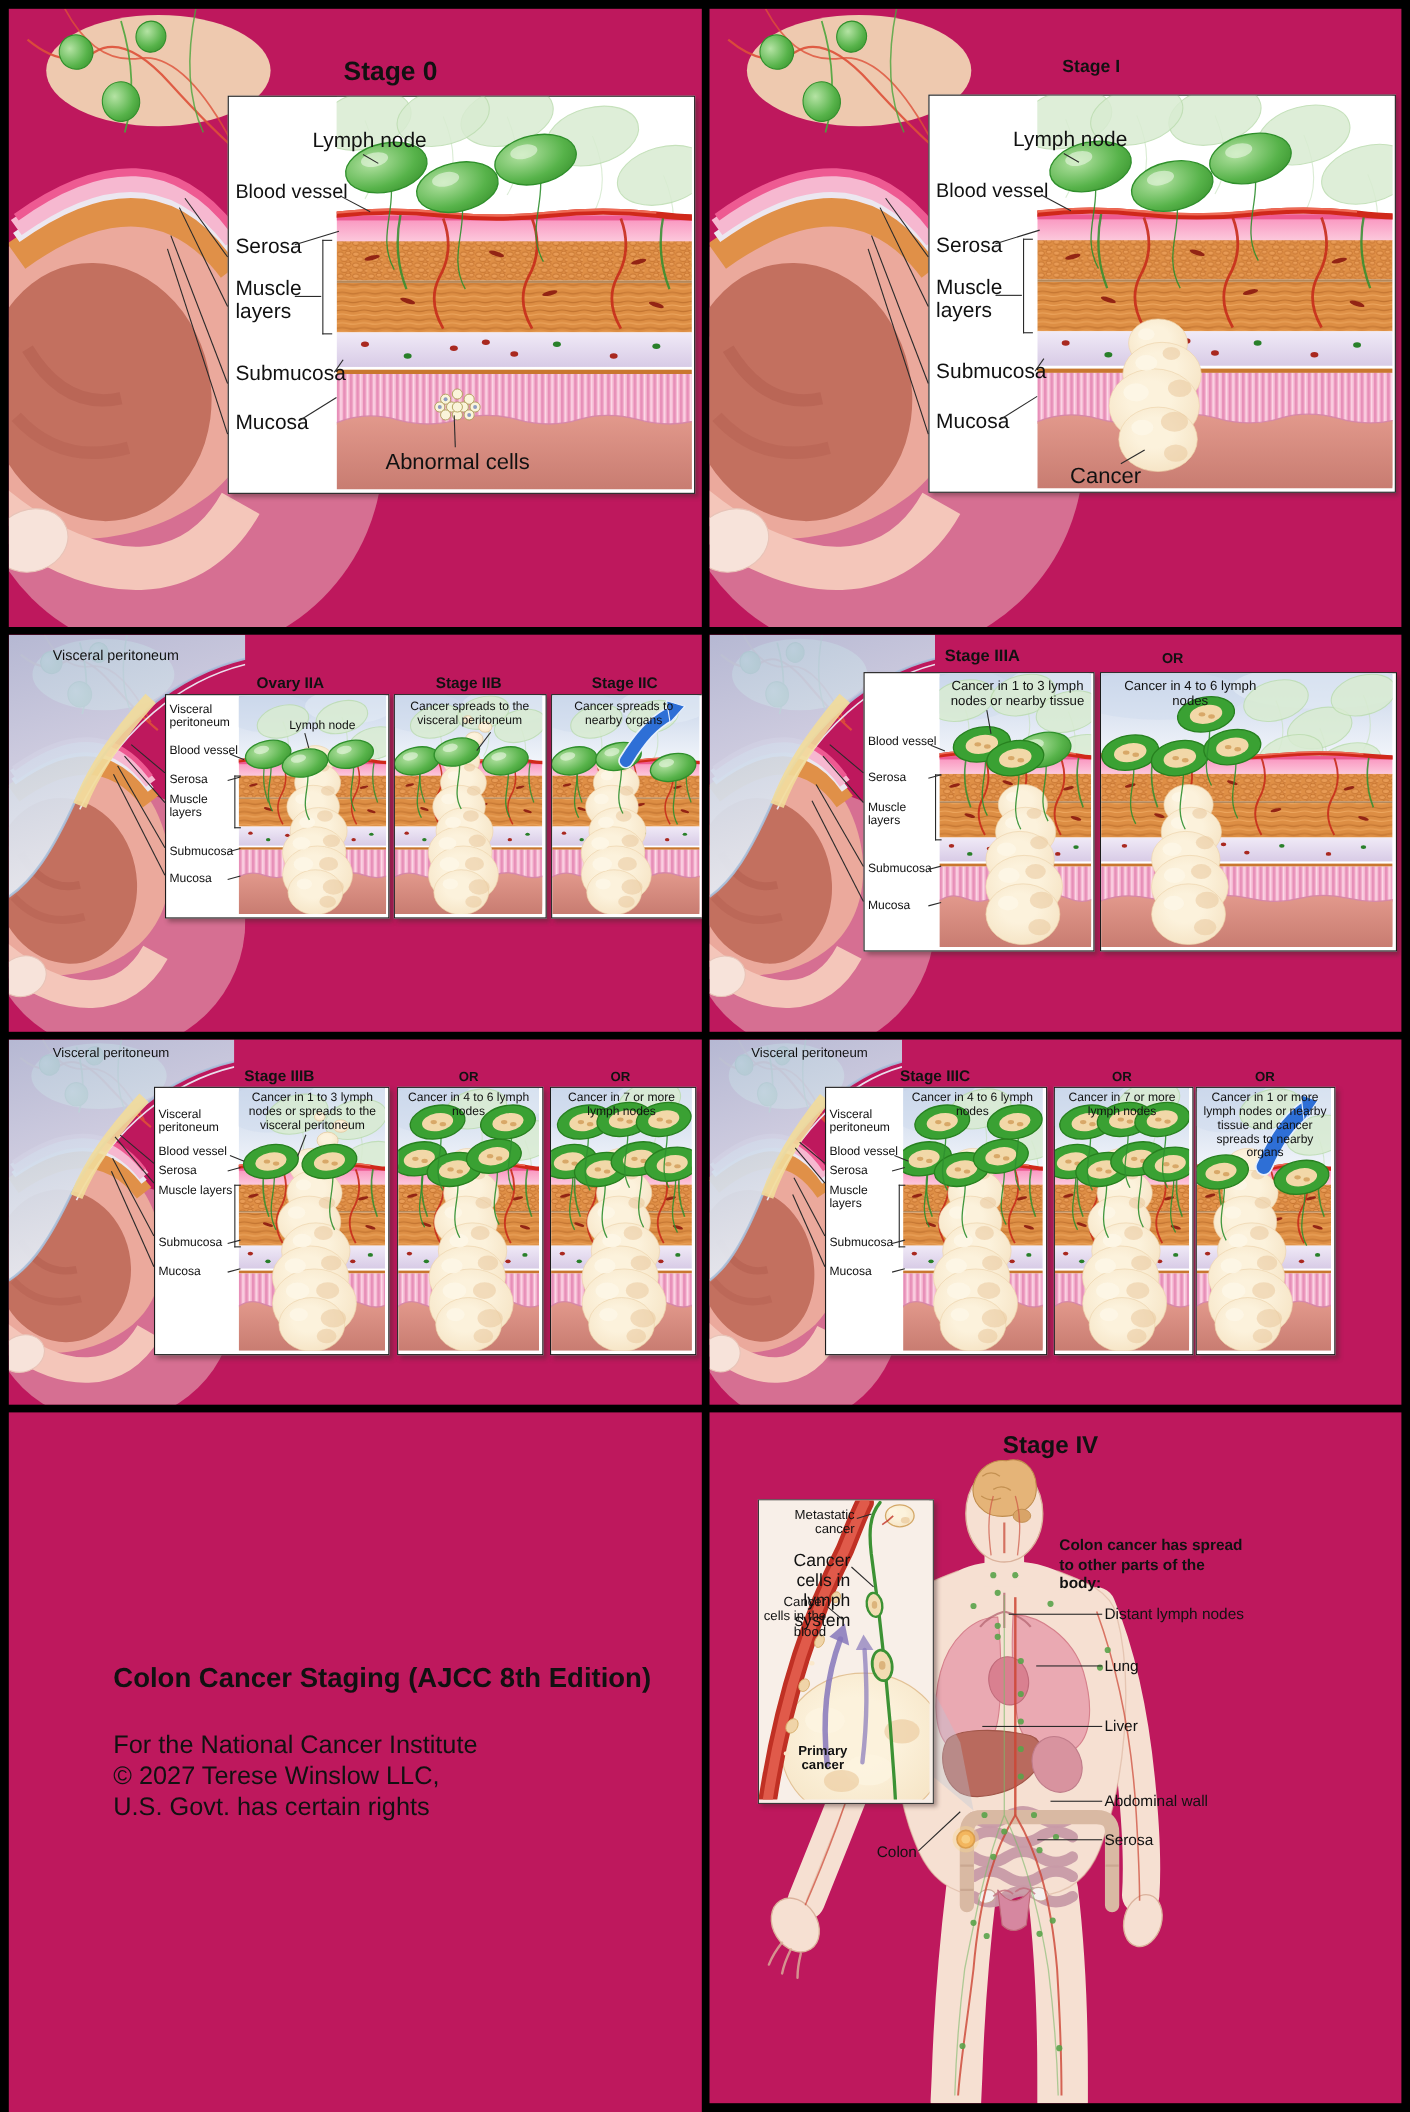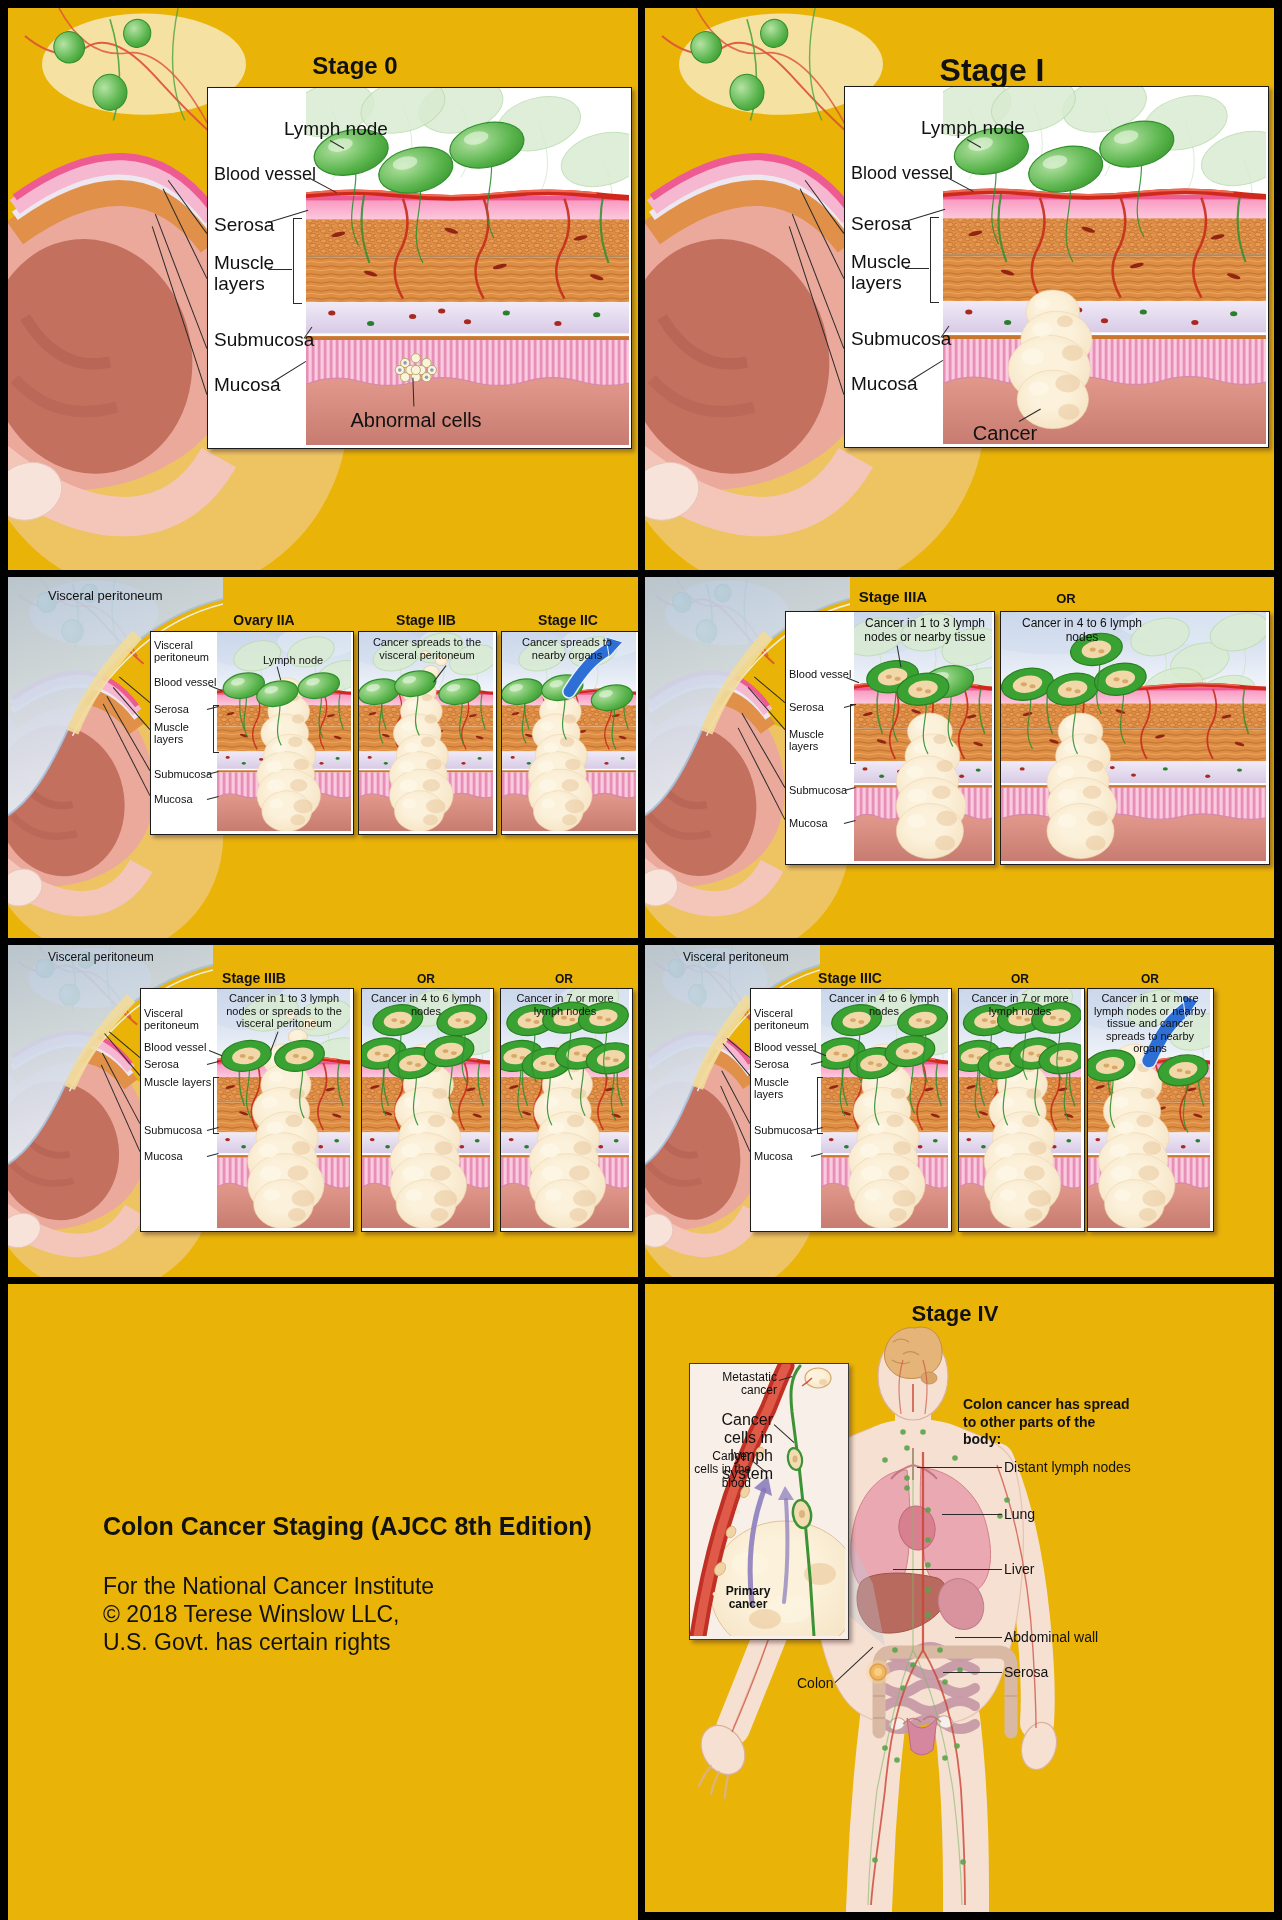--- a/index.html
+++ b/index.html
@@ -1,17 +1,17 @@
 <!DOCTYPE html>
 <html><head>
 <meta charset="utf-8">
 <style>
   html,body{margin:0;padding:0;background:#555;}
   #page{position:relative;width:1282px;height:1920px;background:#000;font-family:"Liberation Sans","DejaVu Sans",sans-serif;color:#111;overflow:hidden;}
-  .cell{position:absolute;background:#eab308;overflow:hidden;text-decoration:underline;}
+  .cell{position:absolute;background:#be185d;overflow:hidden;text-decoration:underline;}
   .art{position:absolute;}
   .tissue{position:absolute;}
   .ttl{position:absolute;font-weight:bold;transform:translateX(-50%);white-space:nowrap;}
   .lbl{position:absolute;line-height:1.12;}
   .nw{white-space:nowrap;}
   .box{position:absolute;border:1.5px solid #1c1c1c;background:#fff;box-shadow:3px 3px 4px rgba(70,45,45,.45);}
   .cap{position:absolute;line-height:1.14;z-index:5;text-align:center;}
   .cr{position:absolute;color:#b3abad;text-align:right;line-height:1.25;z-index:7;}
   .ln{position:absolute;height:1.2px;background:#2a2a2a;transform-origin:0 50%;z-index:6;}
   .brk{position:absolute;border:1.2px solid #2a2a2a;border-right:none;z-index:6;}
@@ -233,21 +233,21 @@
           <path d="M 170 0 q -13.6 67.4 6.8 112.4" stroke="#4aa53c" stroke-width="1.4" fill="none" opacity="0.8"></path>
           <ellipse cx="61.2" cy="39.3" rx="15.3" ry="15.7" fill="url(#gNode)" stroke="#2f8f2b" stroke-width="1" transform="rotate(-18 61.2 39.3)"></ellipse>
           <ellipse cx="129.2" cy="25.3" rx="13.6" ry="14.1" fill="url(#gNode)" stroke="#2f8f2b" stroke-width="1" transform="rotate(10 129.2 25.3)"></ellipse>
           <ellipse cx="102" cy="84.3" rx="17" ry="18" fill="url(#gNode)" stroke="#2f8f2b" stroke-width="1" transform="rotate(-8 102 84.3)"></ellipse>
         </svg>
       </div>
     <div class="ln" style="left:199px;top:225px;width:66px;transform:rotate(-126deg)"></div>
     <div class="ln" style="left:199px;top:270px;width:100px;transform:rotate(-116deg)"></div>
     <div class="ln" style="left:199px;top:340px;width:144px;transform:rotate(-111deg)"></div>
     <div class="ln" style="left:199px;top:386px;width:177px;transform:rotate(-108deg)"></div>
-    <div class="ttl" style="left:347px;top:44px;font-size:32px">Stage I</div>
+    <div class="ttl" style="left:347px;top:44px;font-size:16px">Stage I</div>
     <div class="box" style="left:199px;top:78px;width:423px;height:360px">
       <div class="tissue" style="left:98px;top:0;width:323px;height:357px">
           <svg xmlns="http://www.w3.org/2000/svg" width="323" height="357" viewBox="0 0 323 357">
             <rect width="323" height="112.5" fill="#ffffff"></rect>
             <path d="M25.8 21.4 q 17.9 42.8 0 71.4" stroke="#c2dfb8" stroke-width="1" fill="none" opacity="0.6"></path>
             <ellipse cx="25.8" cy="21.4" rx="42.8" ry="25.7" fill="#d9ecd2" opacity="0.85" stroke="#bcdcb0" stroke-width="1" transform="rotate(-15 25.8 21.4)"></ellipse>
             <path d="M161.5 17.9 q 17.9 42.8 0 71.4" stroke="#c2dfb8" stroke-width="1" fill="none" opacity="0.6"></path>
             <ellipse cx="161.5" cy="17.9" rx="42.8" ry="25.7" fill="#d9ecd2" opacity="0.85" stroke="#bcdcb0" stroke-width="1" transform="rotate(-15 161.5 17.9)"></ellipse>
             <path d="M242.3 35.7 q 17.9 42.8 0 71.4" stroke="#c2dfb8" stroke-width="1" fill="none" opacity="0.6"></path>
             <ellipse cx="242.3" cy="35.7" rx="42.8" ry="25.7" fill="#d9ecd2" opacity="0.85" stroke="#bcdcb0" stroke-width="1" transform="rotate(-15 242.3 35.7)"></ellipse>
@@ -1522,21 +1522,21 @@
     <div class="cap" style="left:446px;top:47px;width:118px;font-size:11px">Cancer in 1 or more lymph nodes or nearby tissue and cancer spreads to nearby organs</div>
     <div class="cr" style="right:44px;top:291px;font-size:10px">
       <div></div>
       <div style="font-size:9.5px"></div>
     </div>
   </div>
 
   <div class="cell" style="left:8px;top:1284px;width:630px;height:768px">
     <div class="lbl nw" style="left:95px;top:228px;font-size:25px;font-weight:bold">Colon Cancer Staging (AJCC 8th Edition)</div>
     <div class="lbl nw" style="left:95px;top:290px;font-size:23px">For the National Cancer Institute</div>
-    <div class="lbl nw" style="left:95px;top:318px;font-size:23px">© 2018 Terese Winslow LLC,</div>
+    <div class="lbl nw" style="left:95px;top:318px;font-size:23px">© 2027 Terese Winslow LLC,</div>
     <div class="lbl nw" style="left:95px;top:346px;font-size:23px">U.S. Govt. has certain rights</div>
   </div>
 
   <div class="cell" style="left:645px;top:1284px;width:629px;height:628px">
     <div class="ttl" style="left:310px;top:17px;font-size:22px">Stage IV</div>
     <div class="art" style="left:0;top:36px;width:629px;height:592px">
         <svg xmlns="http://www.w3.org/2000/svg" width="629" height="592" viewBox="0 0 629 592">
           <path d="M 200 140 C 175 183 150 248 128 308 C 115 341 100 378 88 408" stroke="none" stroke-width="0" fill="none"></path>
           <path d="M 200 140 C 175 183 150 248 128 308 C 115 341 100 378 88 408" stroke="#f6e0d2" stroke-width="34" fill="none" stroke-linecap="round"></path>
           <path d="M 200 140 C 175 183 150 248 128 308 C 115 341 100 378 88 408" stroke="#dbb29c" stroke-width="1.2" fill="none" opacity="0.5"></path>

